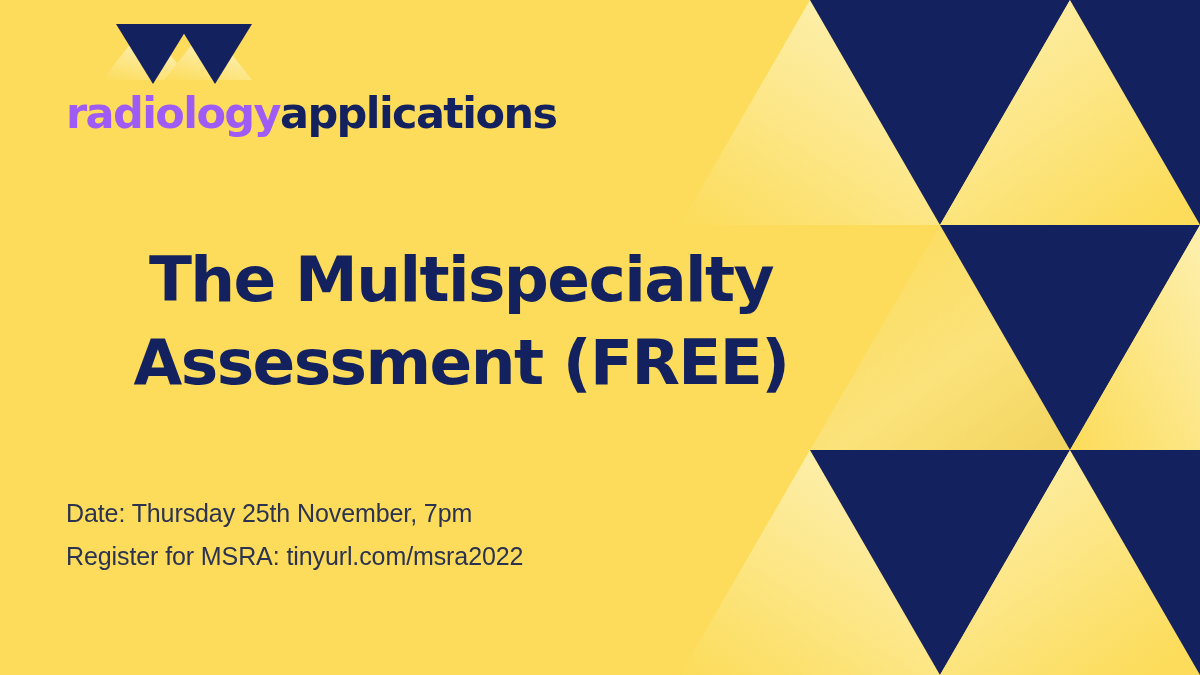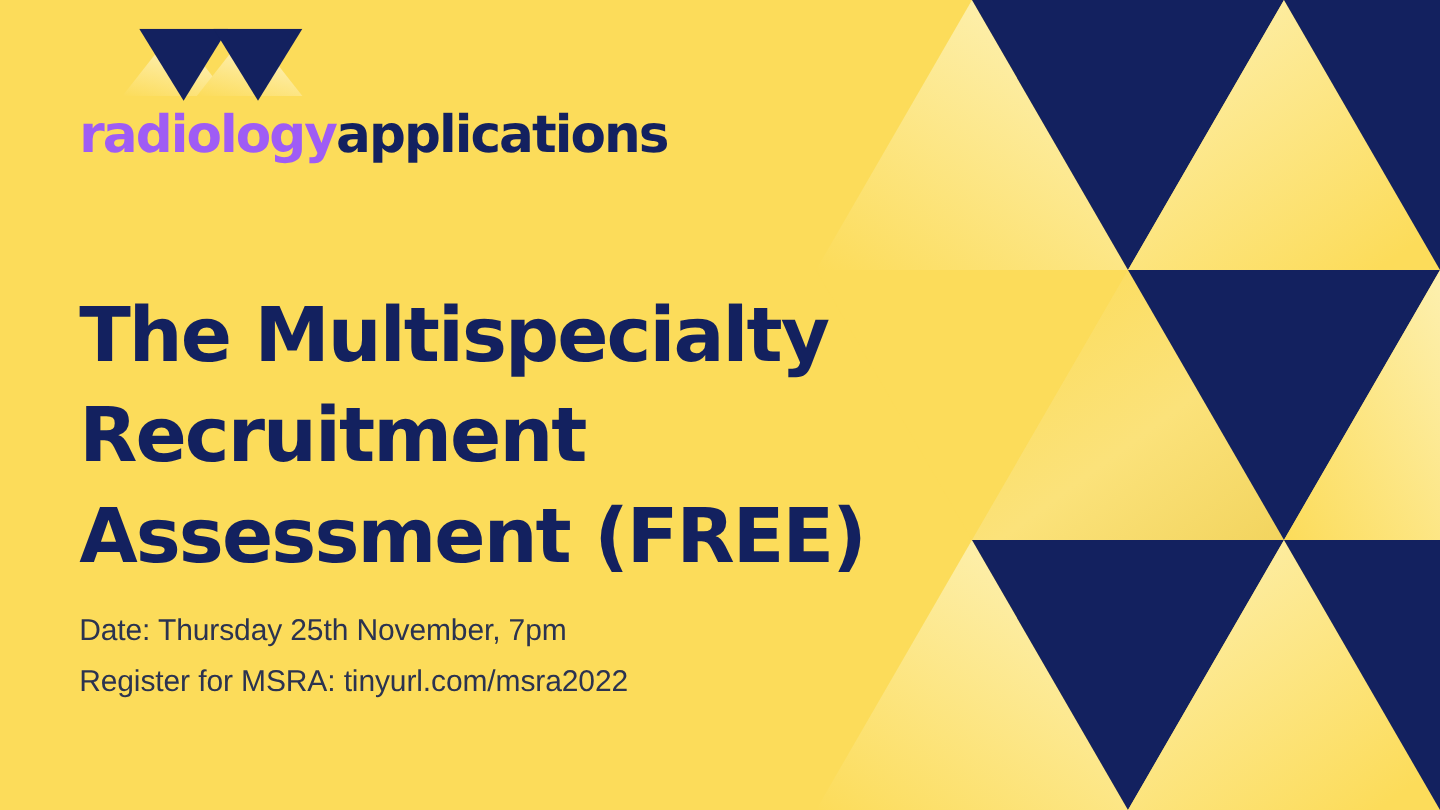--- a/index.html
+++ b/index.html
@@ -58,35 +58,35 @@
     position: absolute;
     left: 66px;
     top: 196px;
     width: 790px;
     color: #13215F;
     font-family: "DejaVu Sans", sans-serif;
     font-size: 63px;
     font-weight: 700;
     line-height: 1.32;
     letter-spacing: -1.6px;
+    text-align: center;
   }
   .headline .hl-line { display: block; white-space: nowrap; }
 
   
   .details {
     position: absolute;
     left: 66px;
     top: 492px;
     color: #2B3350;
     font-family: "Liberation Sans", sans-serif;
     font-size: 25px;
     font-weight: 400;
     line-height: 1.72;
     letter-spacing: -0.1px;
-    margin-top: 12px;
   }
   .details .dt-line { display: block; white-space: nowrap; }
 </style>
 </head>
 <body>
 
 <div class="poster">
 
   <div class="pattern">
     <svg viewBox="0 0 520 675" preserveAspectRatio="none" aria-hidden="true">
@@ -141,21 +141,20 @@
         <polygon points="62,56 106,0 150,56" fill="url(#mkGrad)"></polygon>
         <polygon points="14,0 88,0 51,60" fill="#13215F"></polygon>
         <polygon points="76,0 150,0 113,60" fill="#13215F"></polygon>
       </svg>
     </div>
     <div class="logo-word"><span class="part-a">radiology</span><span class="part-b">applications</span></div>
   </div>
 
   <h1 class="headline">
     <span class="hl-line">The Multispecialty</span>
-    <span class="hl-line">Recruitment</span>
     <span class="hl-line">Assessment (FREE)</span>
   </h1>
 
   <div class="details">
     <span class="dt-line">Date: Thursday 25th November, 7pm</span>
     <span class="dt-line">Register for MSRA: tinyurl.com/msra2022</span>
   </div>
 
 </div>
 

